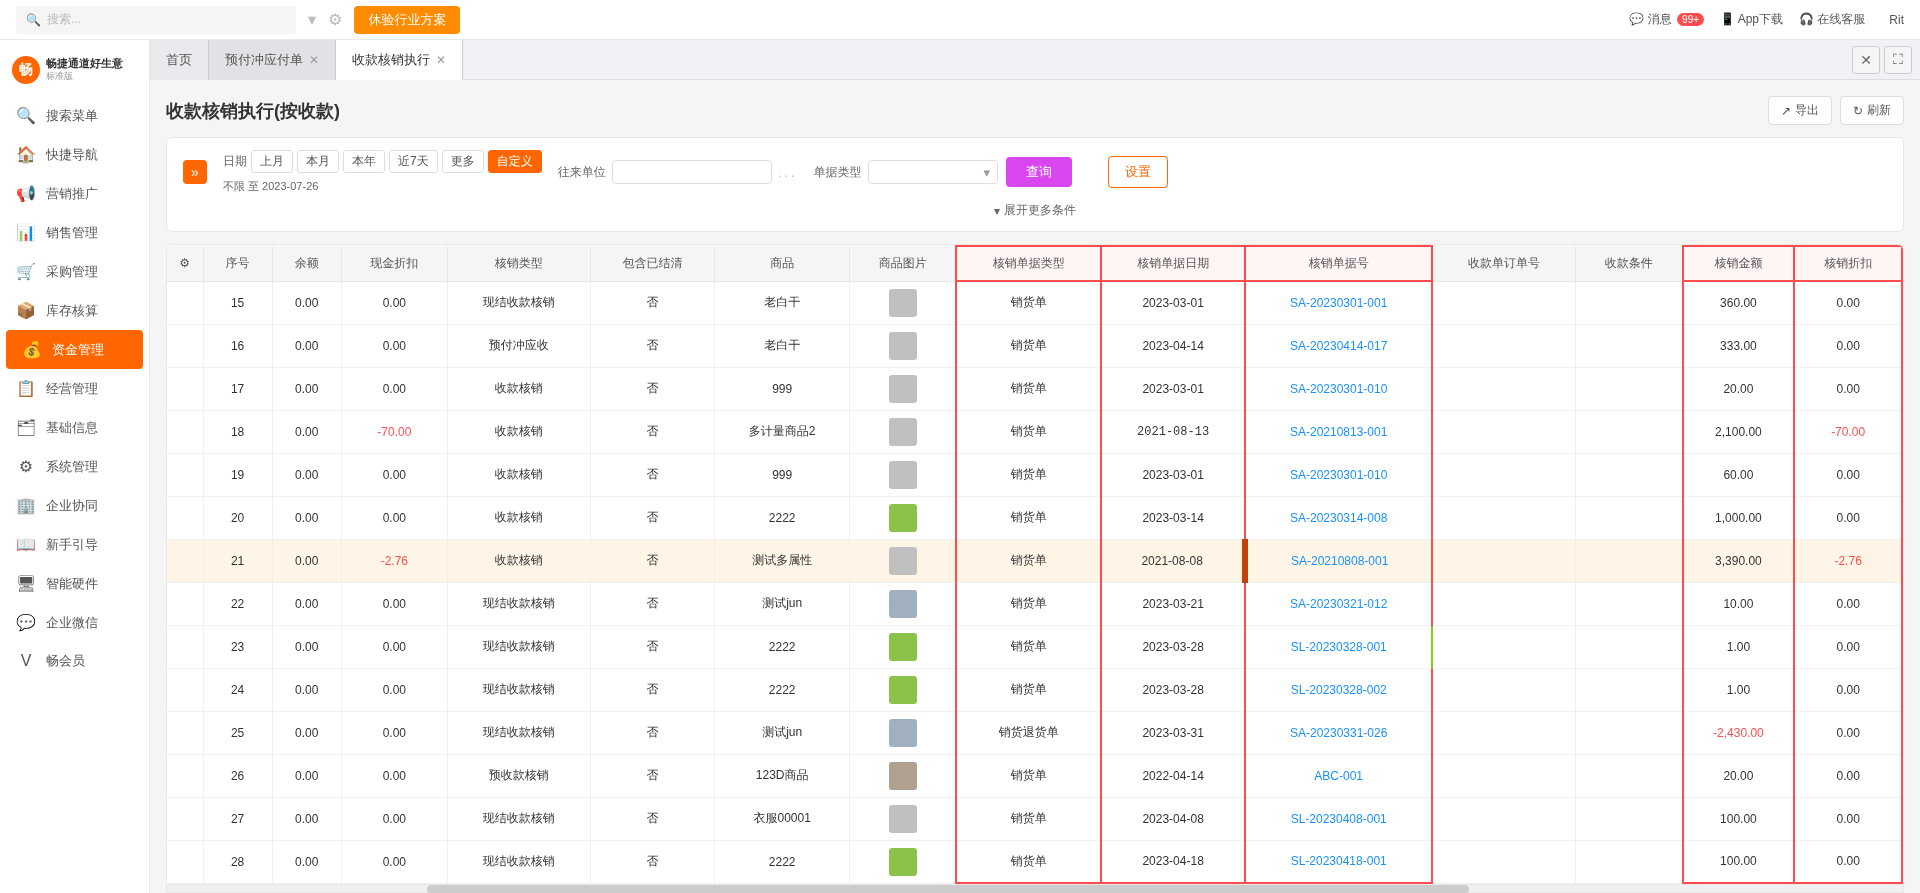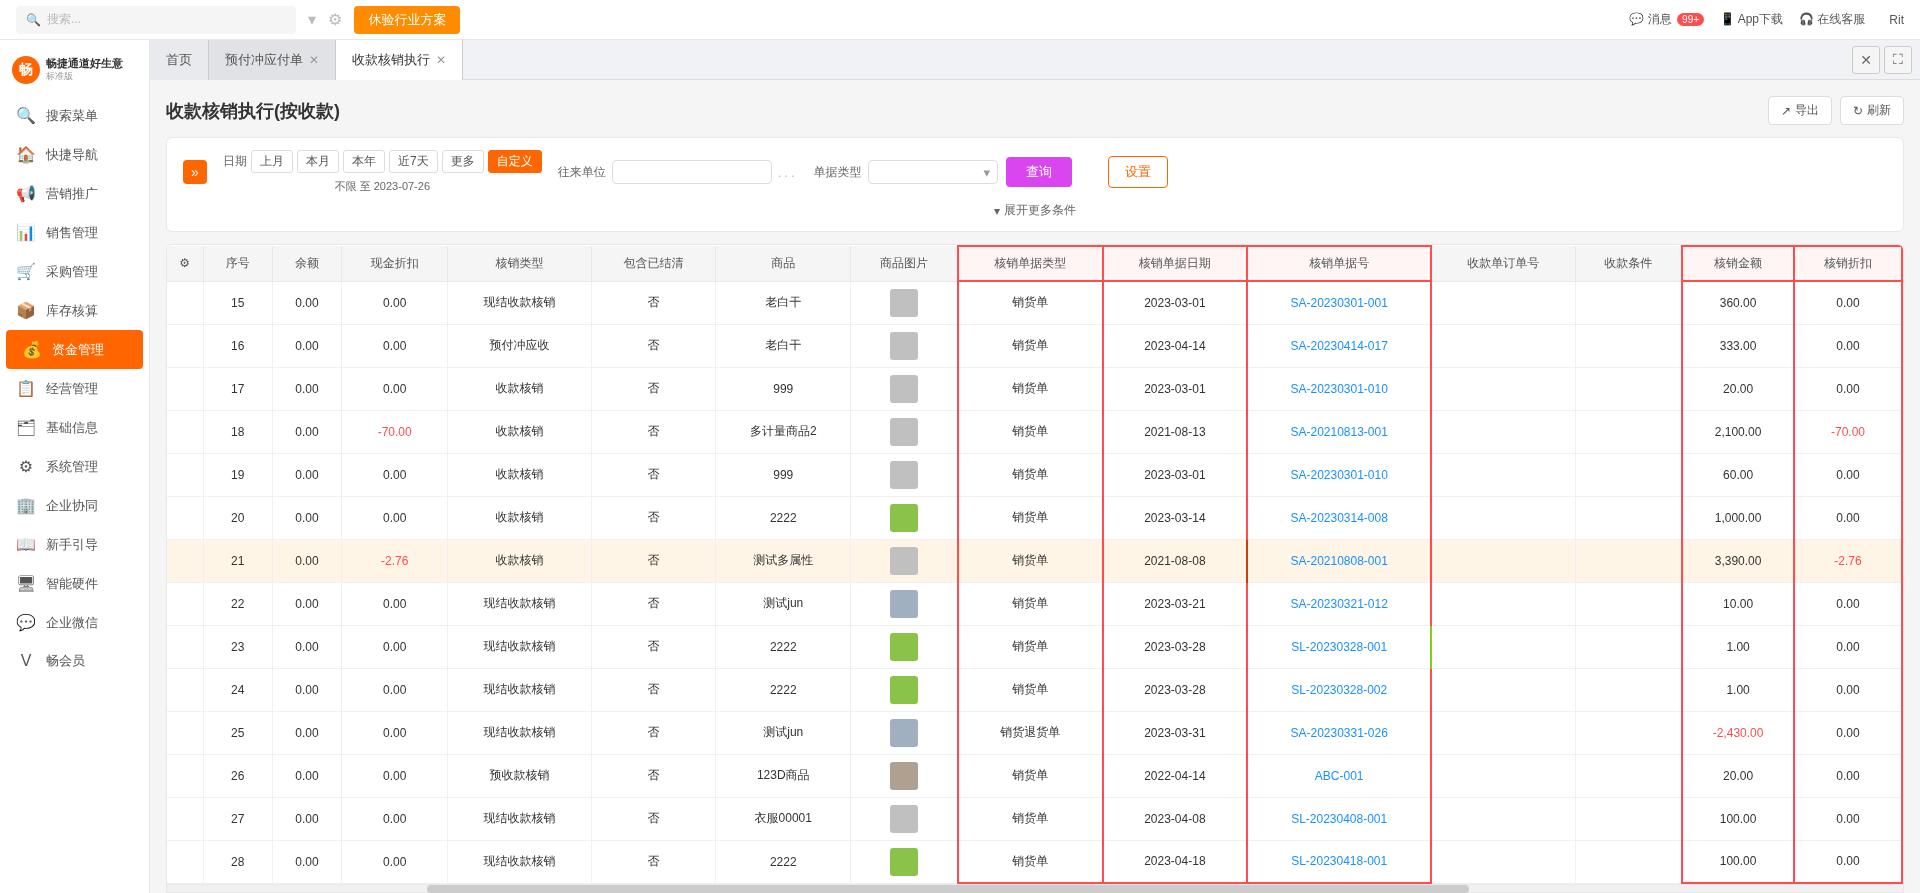--- a/index.html
+++ b/index.html
@@ -214,21 +214,21 @@
       width: 24px; height: 24px;
       background: #ff6600;
       border-radius: 4px;
       display: flex; align-items: center; justify-content: center;
       color: #fff; cursor: pointer; font-size: 14px;
       flex-shrink: 0;
     }
     .filter-label { color: #666; font-size: 12px; }
     .filter-date-group {
       display: flex;
-      align-items: center;
+      align-items: flex-start;
       gap: 6px;
       flex-direction: column;
     }
     .filter-date-row {
       display: flex; align-items: center; gap: 4px;
     }
     .date-btn {
       padding: 2px 8px;
       border: 1px solid #ddd;
       border-radius: 3px;
@@ -618,21 +618,21 @@
               <tr>
       <td></td>
       <td>18</td>
       <td>0.00</td>
       <td class="negative">-70.00</td>
       <td>收款核销</td>
       <td>否</td>
       <td>多计量商品2</td>
       <td><span style="display:inline-block;width:28px;height:28px;background:#c0c0c0;border-radius:3px;vertical-align:middle;"></span></td>
       <td style="border-left:2px solid #ff4d4f;border-right:2px solid #ff4d4f;">销货单</td>
-      <td style="border-left:2px solid #ff4d4f;border-right:2px solid #ff4d4f;">2021-08-13</td>
+      <td style="border-left:2px solid #ff4d4f;border-right:2px solid #ff4d4f;font-family:Liberation Mono, monospace;">2021-08-13</td>
       <td style="border-left:2px solid #ff4d4f;border-right:2px solid #ff4d4f;"><span class="link-text">SA-20210813-001</span></td>
       <td></td>
       <td></td>
       <td style="border-left:2px solid #ff4d4f;border-right:2px solid #ff4d4f;" class="">2,100.00</td>
       <td style="border-left:2px solid #ff4d4f;border-right:2px solid #ff4d4f;" class="negative">-70.00</td>
     </tr>
               <tr>
       <td></td>
       <td>19</td>
       <td>0.00</td>
@@ -669,21 +669,21 @@
               <tr class="highlighted">
       <td></td>
       <td>21</td>
       <td>0.00</td>
       <td class="negative">-2.76</td>
       <td>收款核销</td>
       <td>否</td>
       <td>测试多属性</td>
       <td><span style="display:inline-block;width:28px;height:28px;background:#c0c0c0;border-radius:3px;vertical-align:middle;"></span></td>
       <td style="border-left:2px solid #ff4d4f;border-right:2px solid #ff4d4f;">销货单</td>
-      <td style="border-left:2px solid #ff4d4f;border-right:2px solid #c2410c;">2021-08-08</td>
+      <td style="border-left:2px solid #ff4d4f;border-right:6px solid #c2410c;">2021-08-08</td>
       <td style="border-left:2px solid #ff4d4f;border-right:2px solid #ff4d4f;"><span class="link-text">SA-20210808-001</span></td>
       <td></td>
       <td></td>
       <td style="border-left:2px solid #ff4d4f;border-right:2px solid #ff4d4f;" class="">3,390.00</td>
       <td style="border-left:2px solid #ff4d4f;border-right:2px solid #ff4d4f;" class="negative">-2.76</td>
     </tr>
               <tr>
       <td></td>
       <td>22</td>
       <td>0.00</td>

